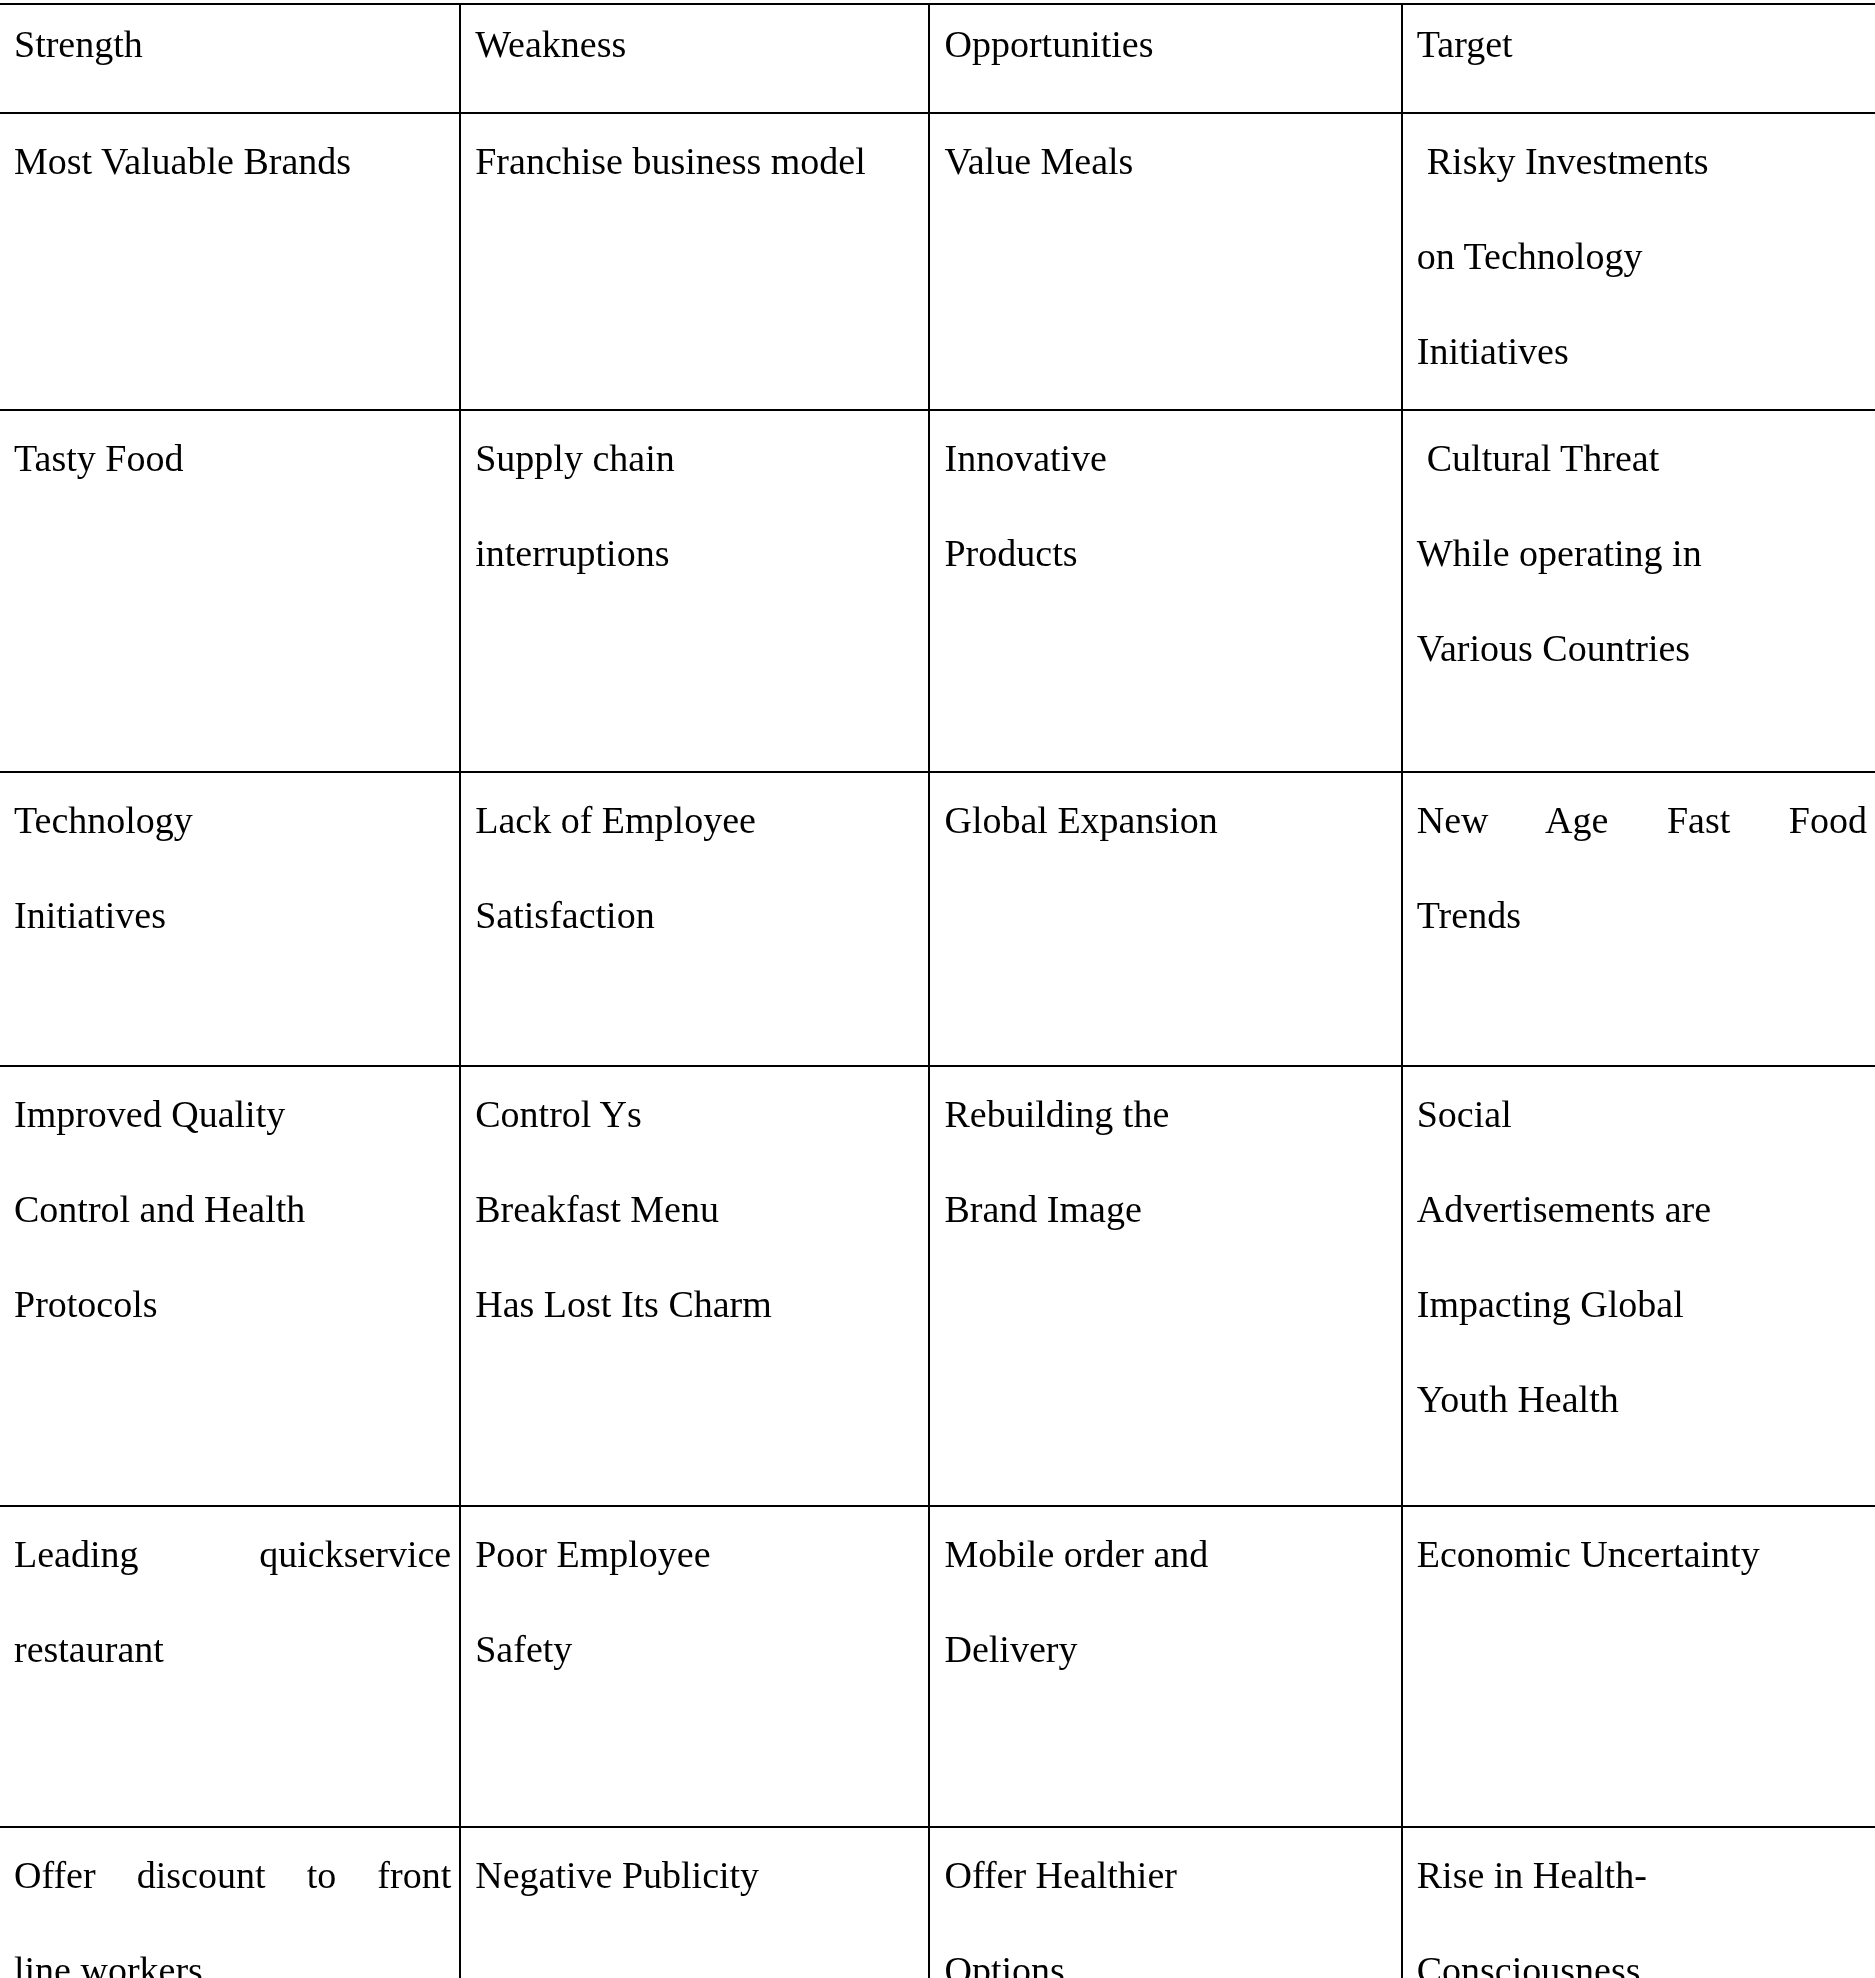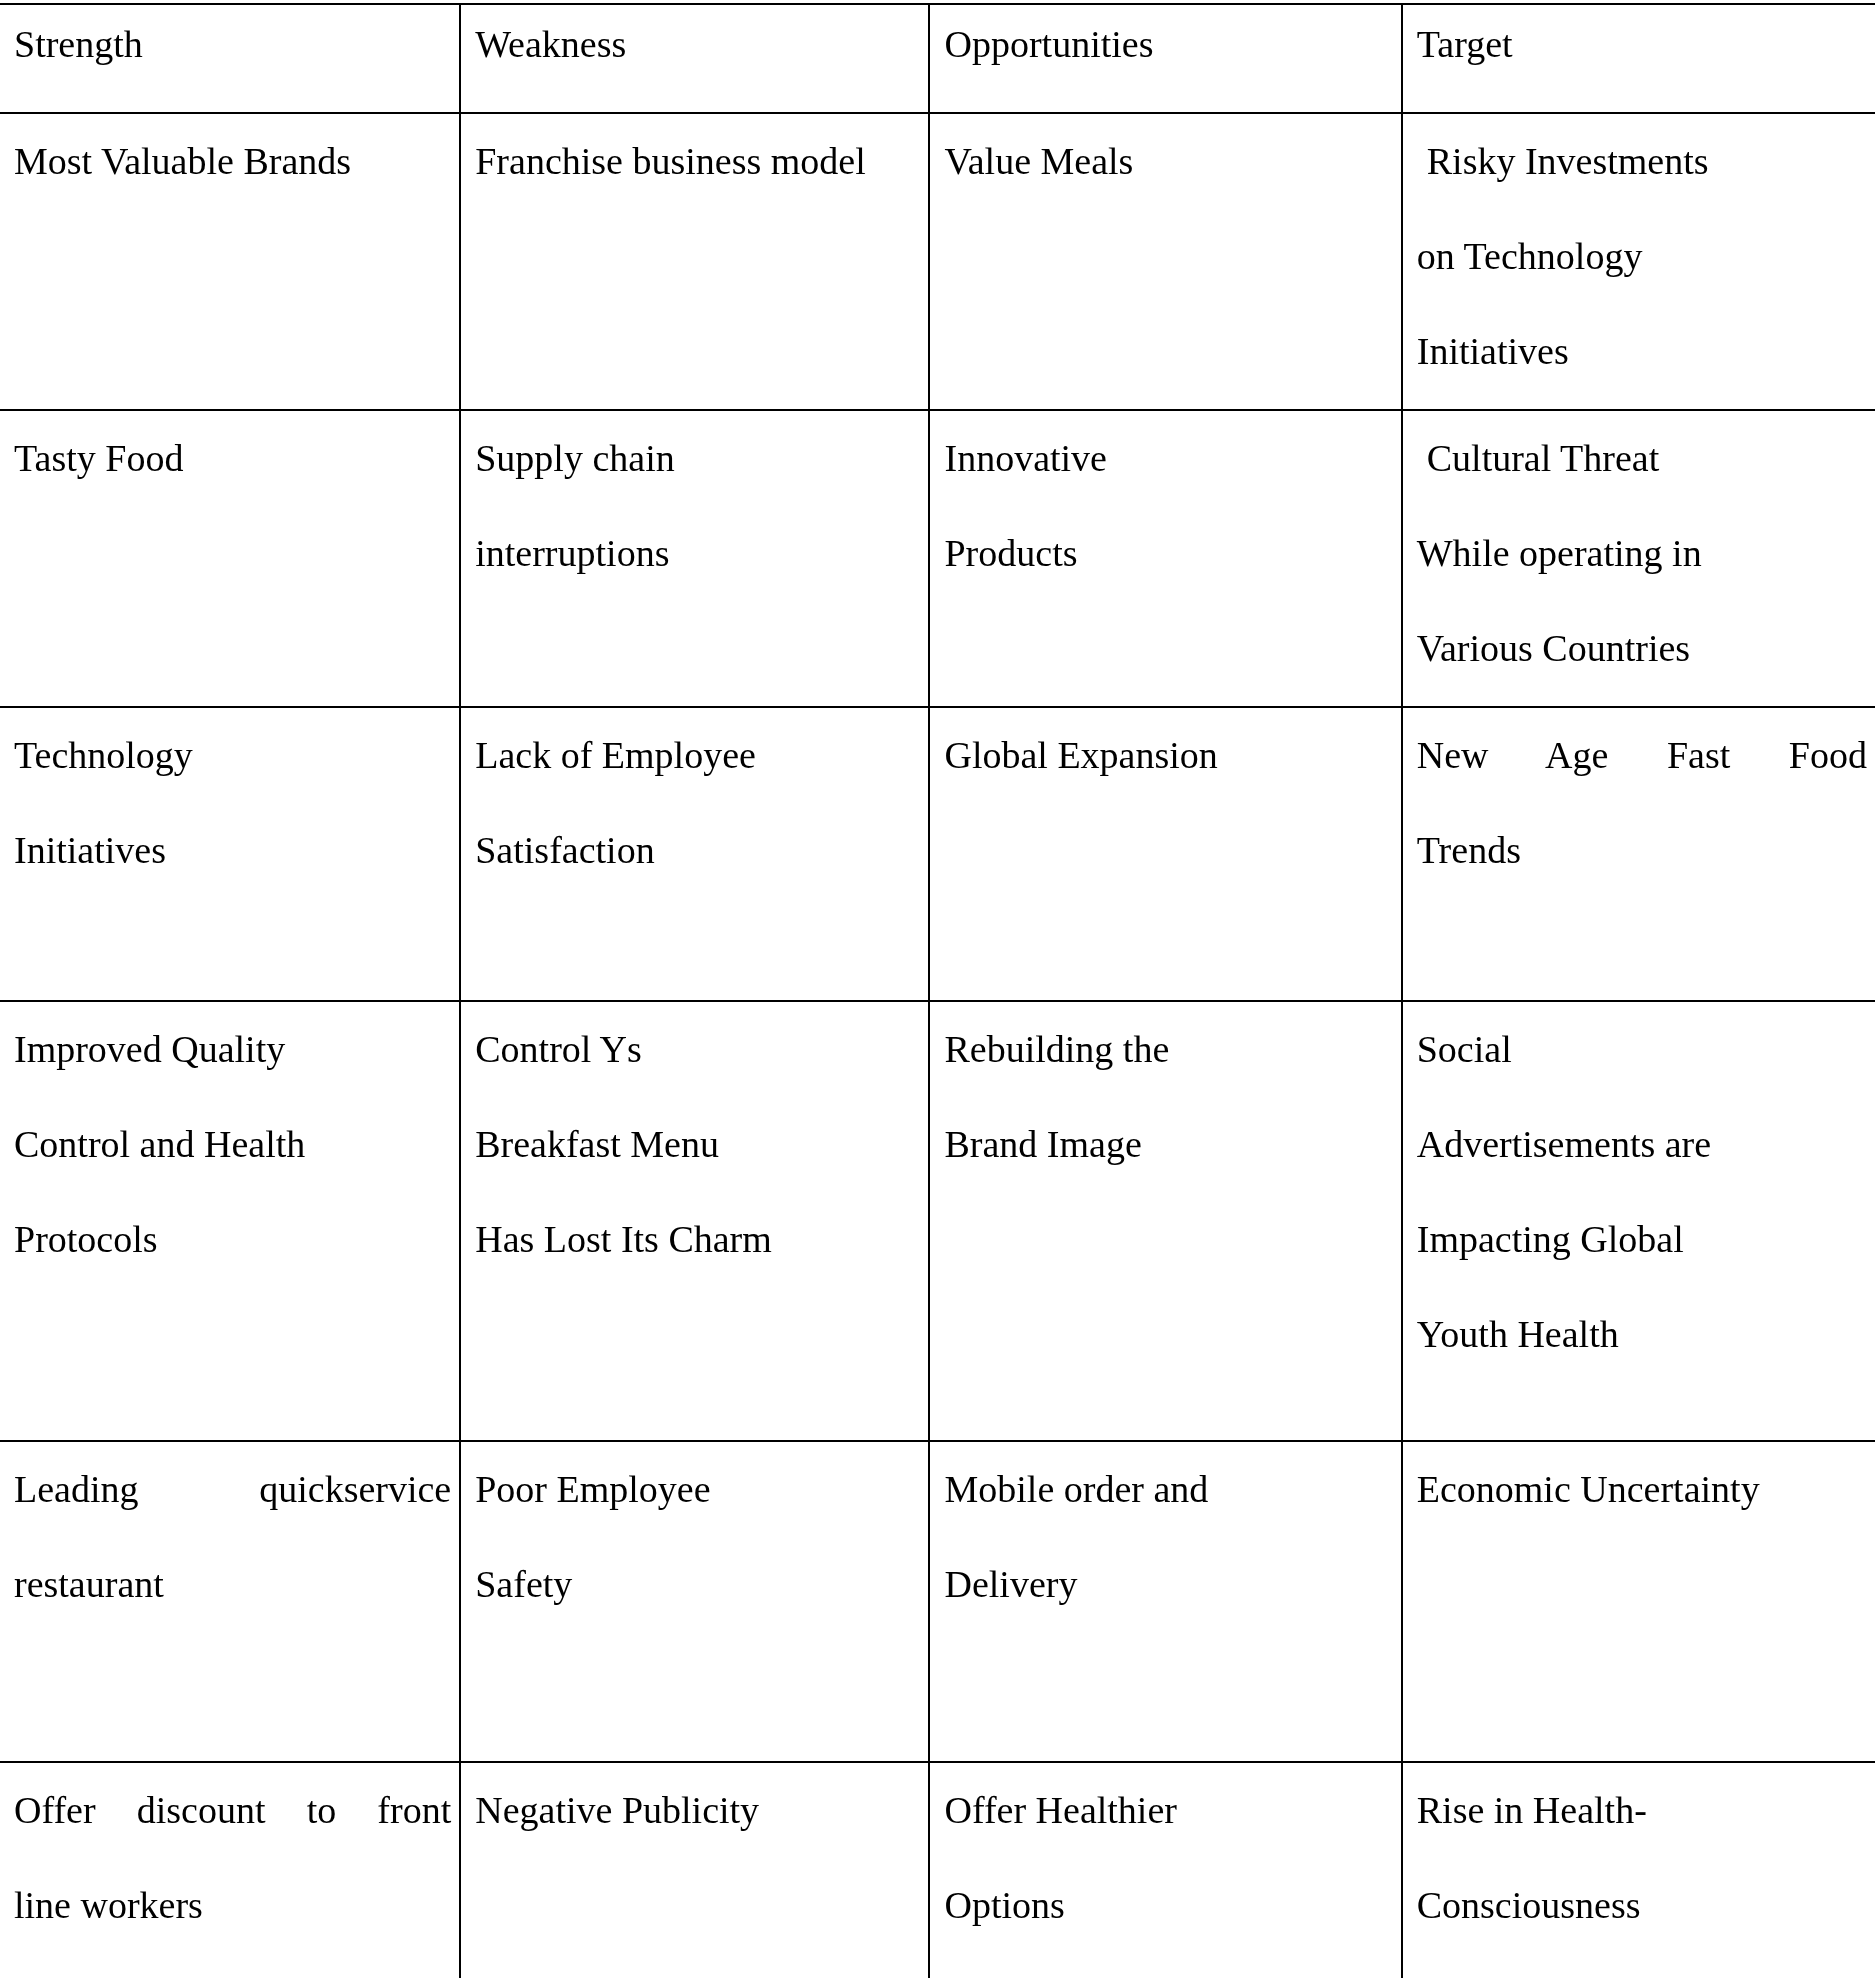--- a/index.html
+++ b/index.html
@@ -45,21 +45,21 @@
     .swot-table td { padding-top: 0; margin-left: 47px; }
     .cell-text { display: block; }
     .justify-first span.line {
       display: block;
       text-align: justify;
       text-align-last: justify;
     }
     .justify-first span.line.last { text-align-last: left; }
     tr.r-head { height: 109px; }
     tr.r1 { height: 297px; }
-    tr.r2 { height: 297px; padding-left: 24px; }
+    tr.r2 { height: 362px; padding-left: 24px; }
     tr.r3 { height: 294px; }
     tr.r4 { height: 440px; }
     tr.r5 { height: 321px; }
     tr.r6 { height: 288px; }
     .lead-space { padding-left: 10px; }
   </style>
 </head>
 <body>
 
 <table class="swot-table">

